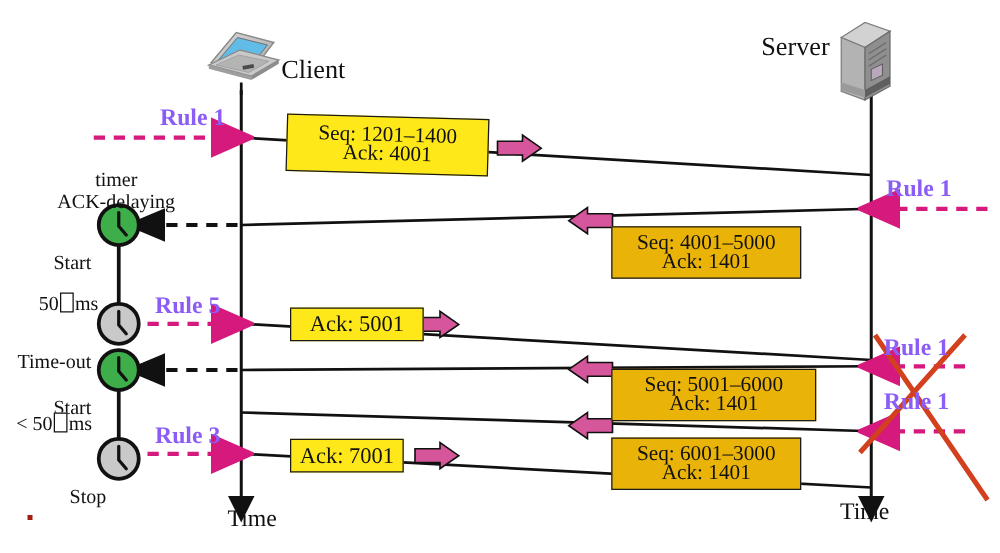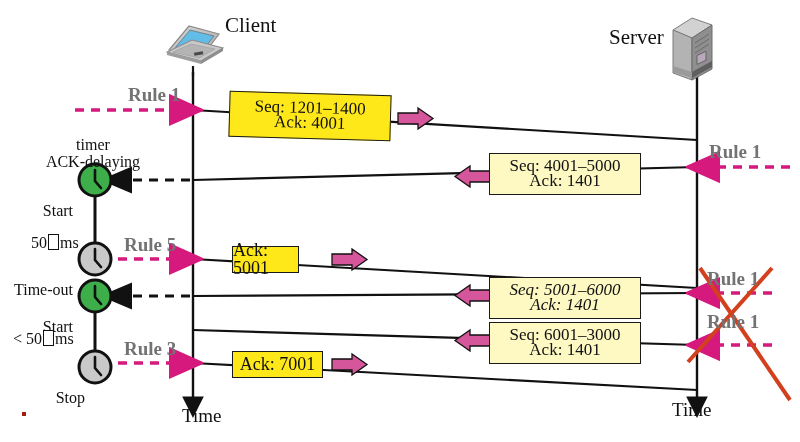--- a/index.html
+++ b/index.html
@@ -42,40 +42,40 @@
   .timer-caption {
     font-size: 16px;
     text-align: center;
     line-height: 1.08;
   }
   .ms-label {
     font-size: 16px;
   }
   .rule-label {
     position: absolute;
-    color: #737373;
+    color: #8b5cf6;
     font-family: "Liberation Serif", "DejaVu Serif", serif;
     font-weight: bold;
     font-size: 19px;
     white-space: nowrap;
   }
   .msgbox {
     position: absolute;
     box-sizing: border-box;
     border: 1.6px solid #1a1a1a;
     display: flex;
     flex-direction: column;
     align-items: center;
     justify-content: center;
     font-family: "Liberation Serif", "DejaVu Serif", serif;
     color: #111111;
     line-height: 0.98;
   }
   .msgbox.yellow { background: #FFE81A; }
-  .msgbox.pink   { background: #fef9c3; }
+  .msgbox.pink   { background: #eab308; margin-top: 28px; }
   .msgbox .l1 { font-size: 17px; }
   .msgbox .l2 { font-size: 17px; margin-top: -2px; }
   .msgbox.single .l1 { font-size: 18px; }
   .boxglyph {
     display: inline-block;
     width: 9px;
     height: 14px;
     border: 1.5px solid #111;
     vertical-align: -2px;
     margin: 0 1px;
@@ -231,21 +231,21 @@
         <polygon points="3,52 22,58 22,64 3,58" fill="#9a9a9a"></polygon>
       </g>
     </g>
 
     <g>
       <line x1="700" y1="268" x2="790" y2="400" stroke="#D2401E" stroke-width="4"></line>
       <line x1="688" y1="362" x2="772" y2="268" stroke="#D2401E" stroke-width="4"></line>
     </g>
   </svg>
 
-  <div class="lbl node-label" style="left:225px; top:14px;">Client</div>
+  <div class="lbl node-label" style="left:225px; top:44px;">Client</div>
   <div class="lbl node-label" style="left:609px; top:26px;">Server</div>
 
   <div class="lbl time-label" style="left:182px; top:406px;">Time</div>
   <div class="lbl time-label" style="left:672px; top:400px;">Time</div>
 
   <div class="lbl timer-caption" style="left:38px; top:136px; width:110px;">
     <div>timer</div>
     <div>ACK-delaying</div>
   </div>
 
@@ -268,25 +268,25 @@
   <div class="msgbox yellow" style="left:229px; top:93px; width:162px; height:46px; transform:rotate(1.6deg);">
     <div class="l1">Seq: 1201–1400</div>
     <div class="l2">Ack: 4001</div>
   </div>
 
   <div class="msgbox pink" style="left:489px; top:153px; width:152px; height:42px;">
     <div class="l1">Seq: 4001–5000</div>
     <div class="l2">Ack: 1401</div>
   </div>
 
-  <div class="msgbox yellow single" style="left:232px; top:246px; width:67px; height:27px;">
+  <div class="msgbox yellow single" style="left:232px; top:246px; width:107px; height:27px;">
     <div class="l1">Ack: 5001</div>
   </div>
 
-  <div class="msgbox pink" style="left:489px; top:277px; width:152px; height:42px;font-style:italic;">
+  <div class="msgbox pink" style="left:489px; top:267px; width:164px; height:42px;">
     <div class="l1">Seq: 5001–6000</div>
     <div class="l2">Ack: 1401</div>
   </div>
 
   <div class="msgbox pink" style="left:489px; top:322px; width:152px; height:42px;">
     <div class="l1">Seq: 6001–3000</div>
     <div class="l2">Ack: 1401</div>
   </div>
 
   <div class="msgbox yellow single" style="left:232px; top:351px; width:91px; height:27px;">

